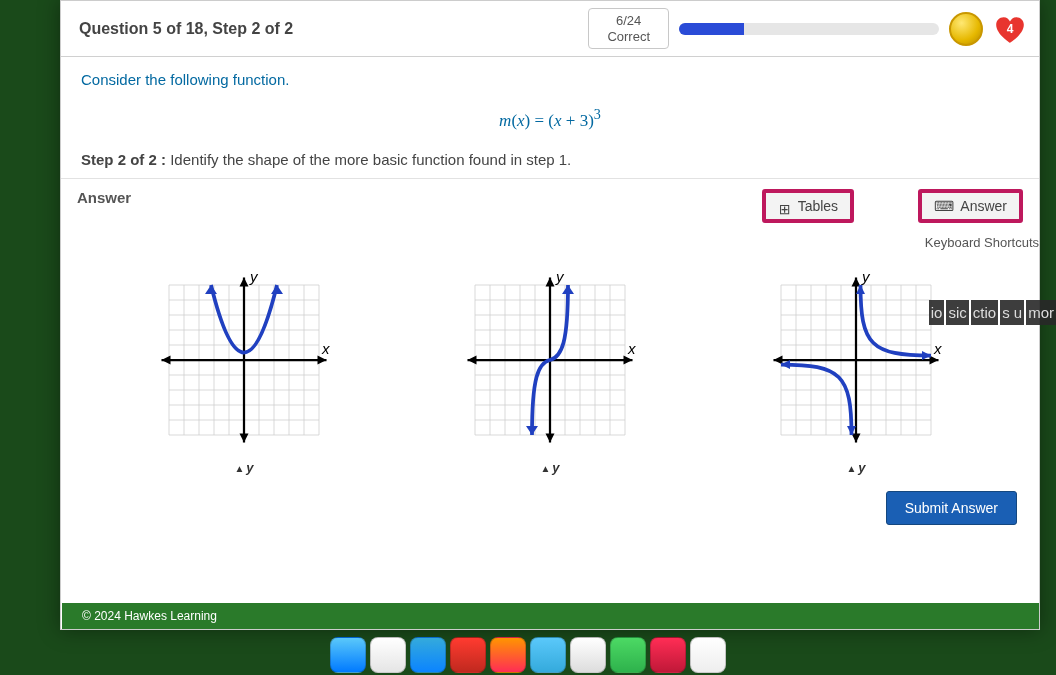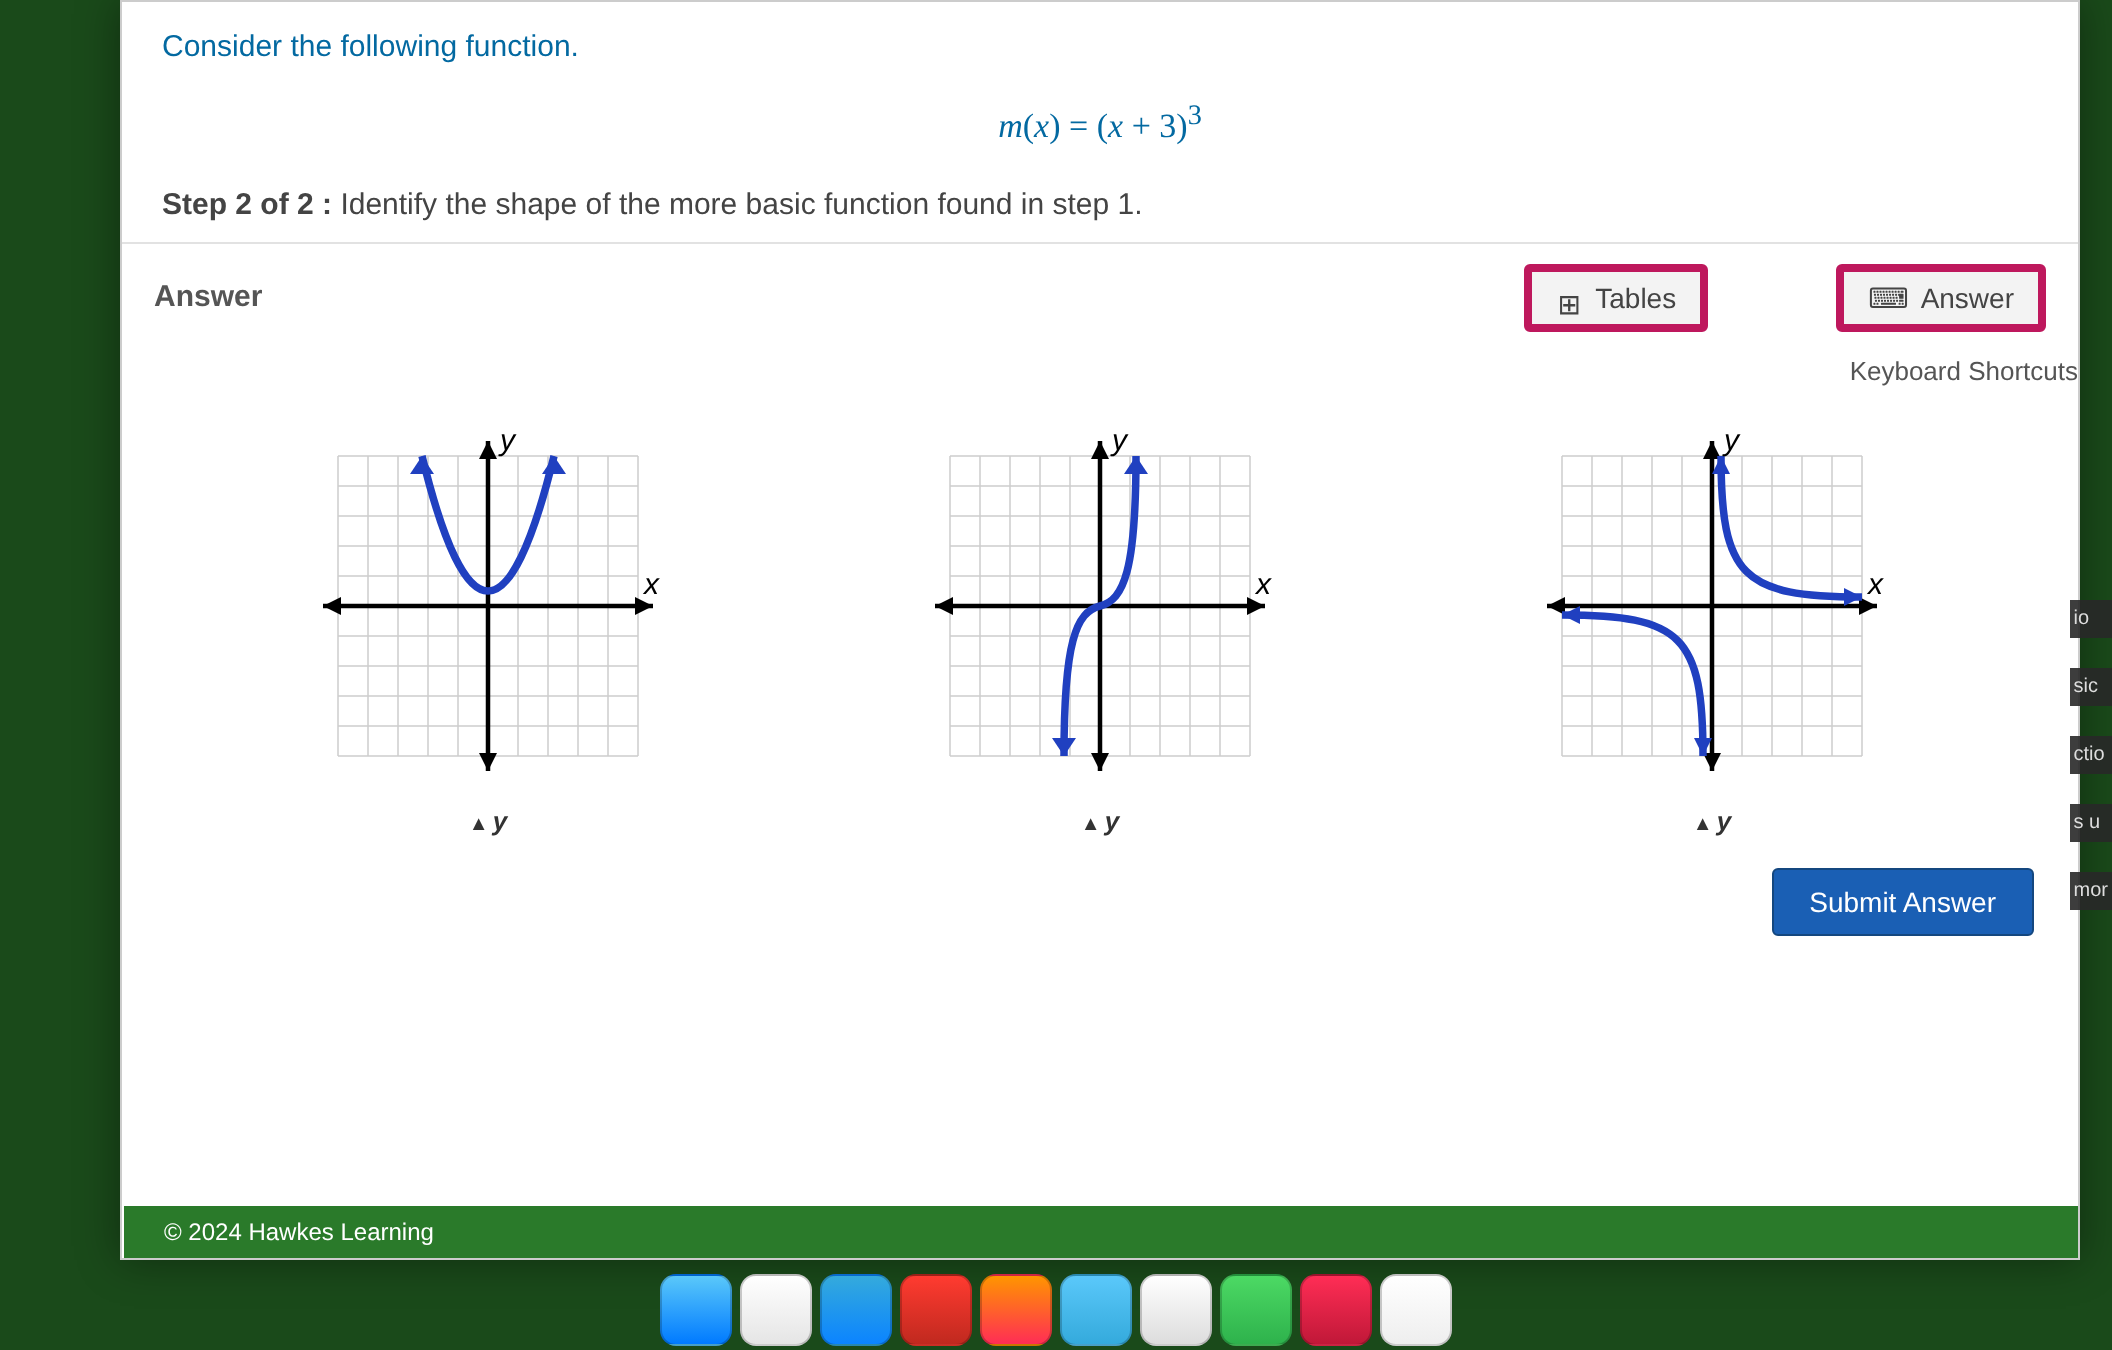--- a/index.html
+++ b/index.html
@@ -56,21 +56,21 @@
     display: flex; align-items: center; justify-content: center;
     color: #fff; font-size: 12px; font-weight: 700;
   }
   .heart svg { position: absolute; inset: 0; }
   .heart span { position: relative; z-index: 1; }
   .prompt-block { padding: 14px 20px 6px; color: #0369a1; font-size: 15px; }
   .equation { text-align: center; font-family: "Cambria Math", Georgia, serif; font-size: 17px; margin: 18px 0 14px; }
   .step-line { font-size: 15px; color: #444; padding: 0 20px 10px; }
   .step-line b { font-weight: 700; }
   .answer-bar {
-    display: flex; align-items: center; padding: 10px 16px;
+    display: flex; padding: 10px 16px;
     border-top: 1px solid #e2e2e2;
     gap: 28px;
   }
   .answer-label { font-weight: 700; color: #555; font-size: 15px; }
   .tool-btn {
     border: 4px solid #be185d; background: #f3f3f3;
     padding: 5px 12px; font-size: 14px; color: #444;
     display: inline-flex; align-items: center; gap: 6px;
     border-radius: 3px; cursor: pointer;
   }
@@ -102,33 +102,51 @@
     display: flex; justify-content: center; align-items: flex-end; gap: 4px;
     padding-bottom: 2px;
   }
   .dock-item {
     width: 36px; height: 36px; border-radius: 8px;
     background: linear-gradient(#fff,#ddd);
     border: 1px solid rgba(0,0,0,0.2);
   }
   .side-tabs {
     position: absolute; right: 0; top: 300px;
-    display: flex; flex-direction: column; gap: 15px;
-    font-size: 10px; color: #ddd;
+    display: flex; flex-direction: row; gap: 2px;
+    font-size: 15px; color: #ddd;
   }
   .side-tabs div { background: rgba(40,40,40,0.9); padding: 4px 2px; }
   .grid-icon { display:inline-block; width:14px; height:10px; }
   .grid-icon::before { content:"⊞"; }
   .kb-icon::before { content:"⌨"; }
   .arrow-up::before { content:"▲"; font-size:10px;}
 </style>
 </head>
 <body>
 
 <div class="frame">
+  <div class="header-row">
+    <div class="q-title">Question 5 of 18, Step 2 of 2</div>
+    <div class="spacer"></div>
+    <div class="score-box">
+      <div>6/24</div>
+      <div>Correct</div>
+    </div>
+    <div class="progress-wrap">
+      <div class="progress-fill" style="width:25%"></div>
+    </div>
+    <div class="coin"></div>
+    <div class="heart">
+      <svg viewBox="0 0 32 32">
+          <path d="M16 29s-13-8-13-17c0-4 3-7 7-7 3 0 5 2 6 4 1-2 3-4 6-4 4 0 7 3 7 7 0 9-13 17-13 17z" fill="#e8352e"></path>
+        </svg>
+      <span>4</span>
+    </div>
+  </div>
 
   <div class="prompt-block">
     <div>Consider the following function.</div>
     <div class="equation"><i>m</i>(<i>x</i>) = (<i>x</i> + 3)<sup>3</sup></div>
   </div>
   <div class="step-line">
     <b>Step 2 of 2 :</b>
     <span>Identify the shape of the more basic function found in step 1.</span>
   </div>
 

